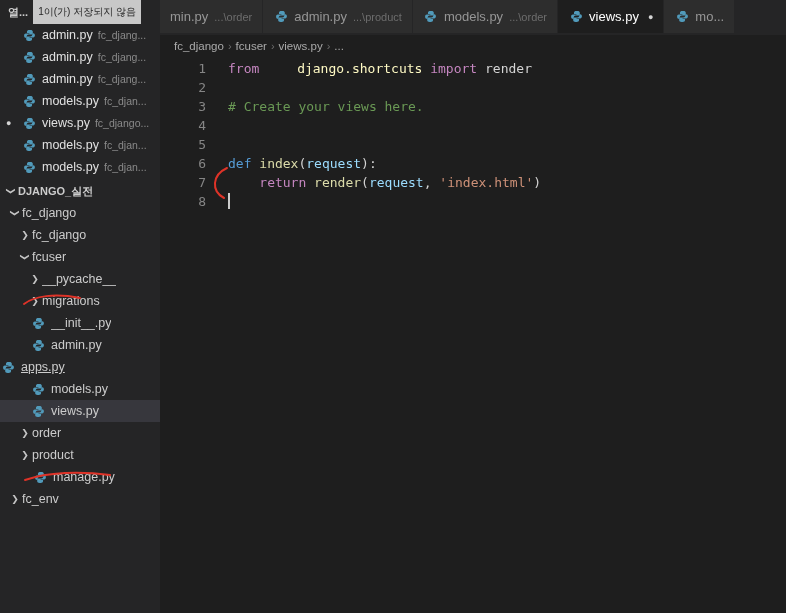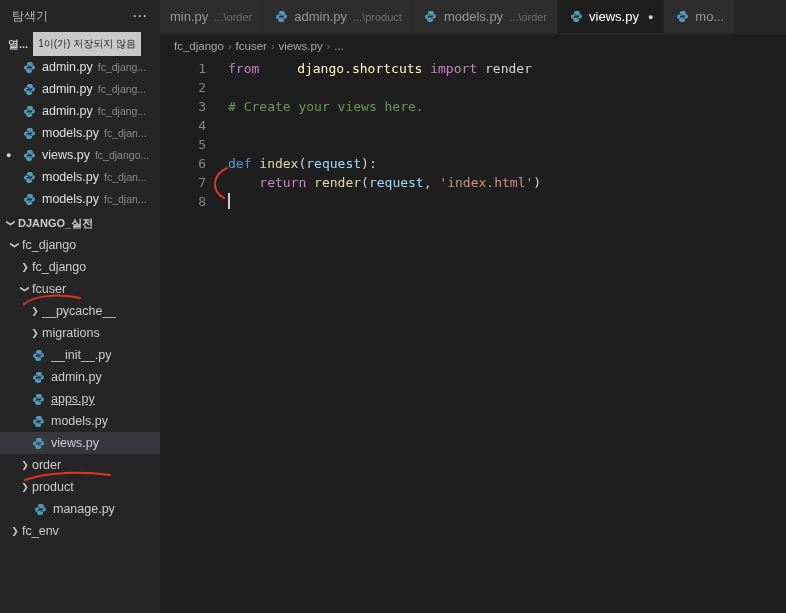--- a/index.html
+++ b/index.html
@@ -55,24 +55,20 @@
   
   .annotations { position:absolute; left:0; top:0; width:786px; height:613px;
                  pointer-events:none; z-index:20; }
 </style>
 </head>
 <body>
 
 <div class="app">
 
   <aside class="sidebar">
-    <div class="sb-header">
-      <span>탐색기</span>
-      <span class="more">⋯</span>
-    </div>
 
     <div class="oe-header">
       <span>열...</span>
       <span class="badge">1이(가) 저장되지 않음</span>
     </div>
     <div id="open-editors-list">
         <div class="oe-item">
           <span class="dirty"></span>
           <span class="ficon">
             <svg width="13" height="13" viewBox="0 0 24 24">
@@ -187,21 +183,21 @@
         </div>
         <div class="tree-item" style="padding-left: 30px;">
           <span class="ficon">
             <svg width="13" height="13" viewBox="0 0 24 24">
               <path fill="#519aba" d="M11.6 2c-2.5 0-4.3 1-4.3 3v2.6h4.6v.9H5.2C3.2 8.5 2 10 2 12.3c0 2.3 1.2 3.9 3.2 3.9h1.7v-2.4c0-2 1.7-3.6 3.7-3.6h4.7c1.6 0 2.8-1.3 2.8-2.9V5c0-2-1.9-3-4.3-3z"></path>
               <path fill="#519aba" d="M12.4 22c2.5 0 4.3-1 4.3-3v-2.6h-4.6v-.9h6.7c2 0 3.2-1.5 3.2-3.8 0-2.3-1.2-3.9-3.2-3.9h-1.7v2.4c0 2-1.7 3.6-3.7 3.6H8.7c-1.6 0-2.8 1.3-2.8 2.9V19c0 2 1.9 3 4.3 3z"></path>
             </svg>
           </span>
           <span class="tname">admin.py</span>
         </div>
-        <div class="tree-item" style="padding-left: 30px; text-decoration: underline;">
+        <div class="tree-item" style=" text-decoration: underline;">
           <span class="ficon">
             <svg width="13" height="13" viewBox="0 0 24 24">
               <path fill="#519aba" d="M11.6 2c-2.5 0-4.3 1-4.3 3v2.6h4.6v.9H5.2C3.2 8.5 2 10 2 12.3c0 2.3 1.2 3.9 3.2 3.9h1.7v-2.4c0-2 1.7-3.6 3.7-3.6h4.7c1.6 0 2.8-1.3 2.8-2.9V5c0-2-1.9-3-4.3-3z"></path>
               <path fill="#519aba" d="M12.4 22c2.5 0 4.3-1 4.3-3v-2.6h-4.6v-.9h6.7c2 0 3.2-1.5 3.2-3.8 0-2.3-1.2-3.9-3.2-3.9h-1.7v2.4c0 2-1.7 3.6-3.7 3.6H8.7c-1.6 0-2.8 1.3-2.8 2.9V19c0 2 1.9 3 4.3 3z"></path>
             </svg>
           </span>
           <span class="tname">apps.py</span>
         </div>
         <div class="tree-item" style="padding-left: 30px;">
           <span class="ficon">

